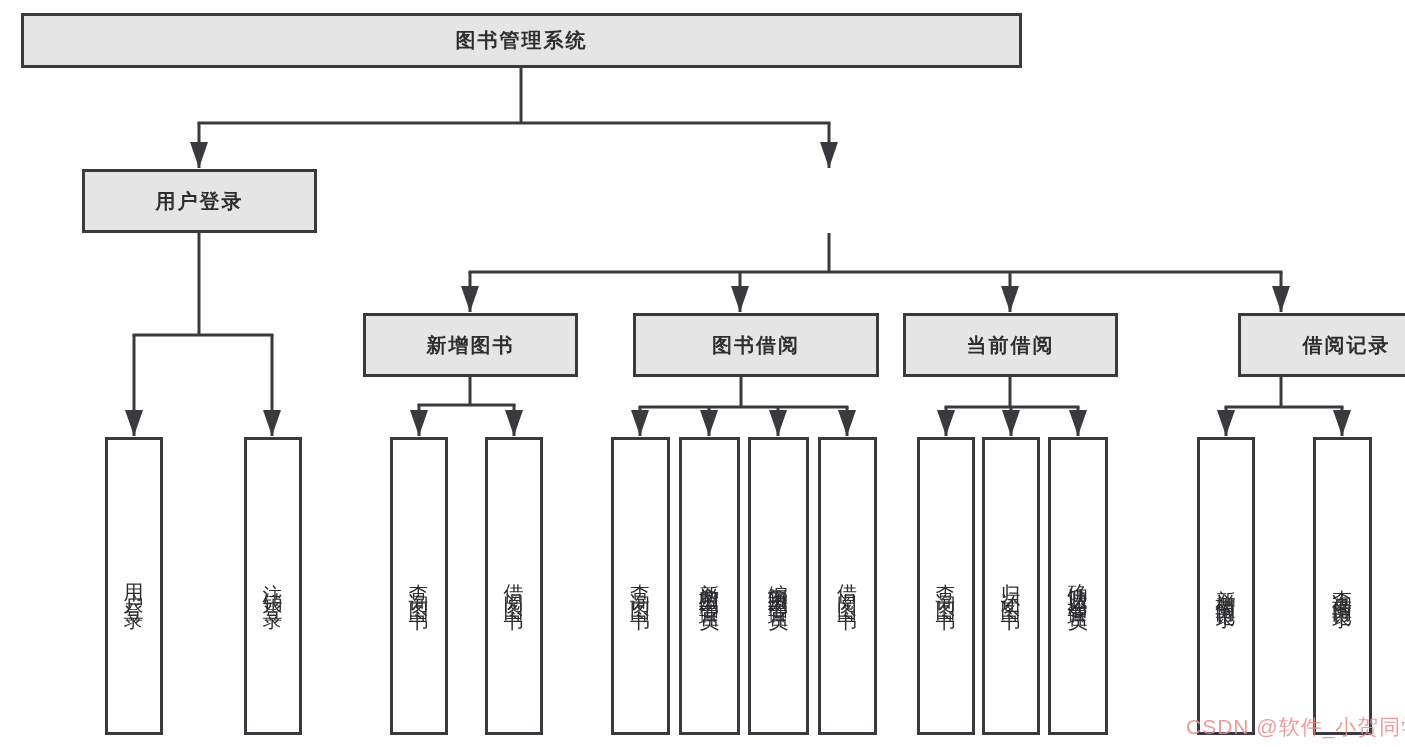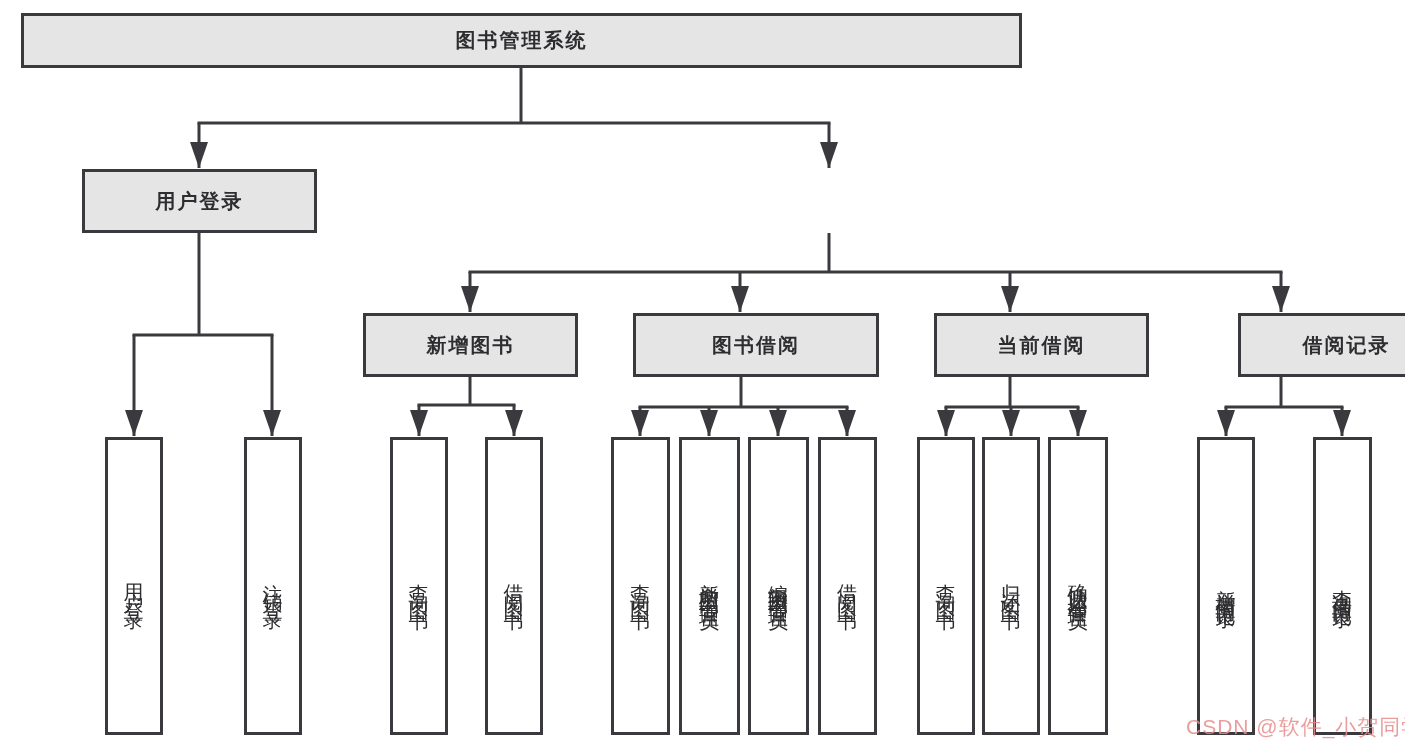--- a/index.html
+++ b/index.html
@@ -129,21 +129,21 @@
   <div class="hbox" style="left:82px; top:169px; width:235px; height:64px;">
     <span class="label">用户登录</span>
   </div>
 
   <div class="hbox" style="left:363px; top:313px; width:215px; height:64px;">
     <span class="label">新增图书</span>
   </div>
   <div class="hbox" style="left:633px; top:313px; width:246px; height:64px;">
     <span class="label">图书借阅</span>
   </div>
-  <div class="hbox" style="left:903px; top:313px; width:215px; height:64px;margin-left:31px;">
+  <div class="hbox" style="left:903px; top:313px; width:215px; height:64px;">
     <span class="label">当前借阅</span>
   </div>
   <div class="hbox" style="left:1238px; top:313px; width:217px; height:64px;">
     <span class="label">借阅记录</span>
   </div>
 
   <div class="vbox" style="left:105px; width:58px;">
     <span class="vlabel">用户登录</span>
   </div>
   <div class="vbox" style="left:244px; width:58px;">

